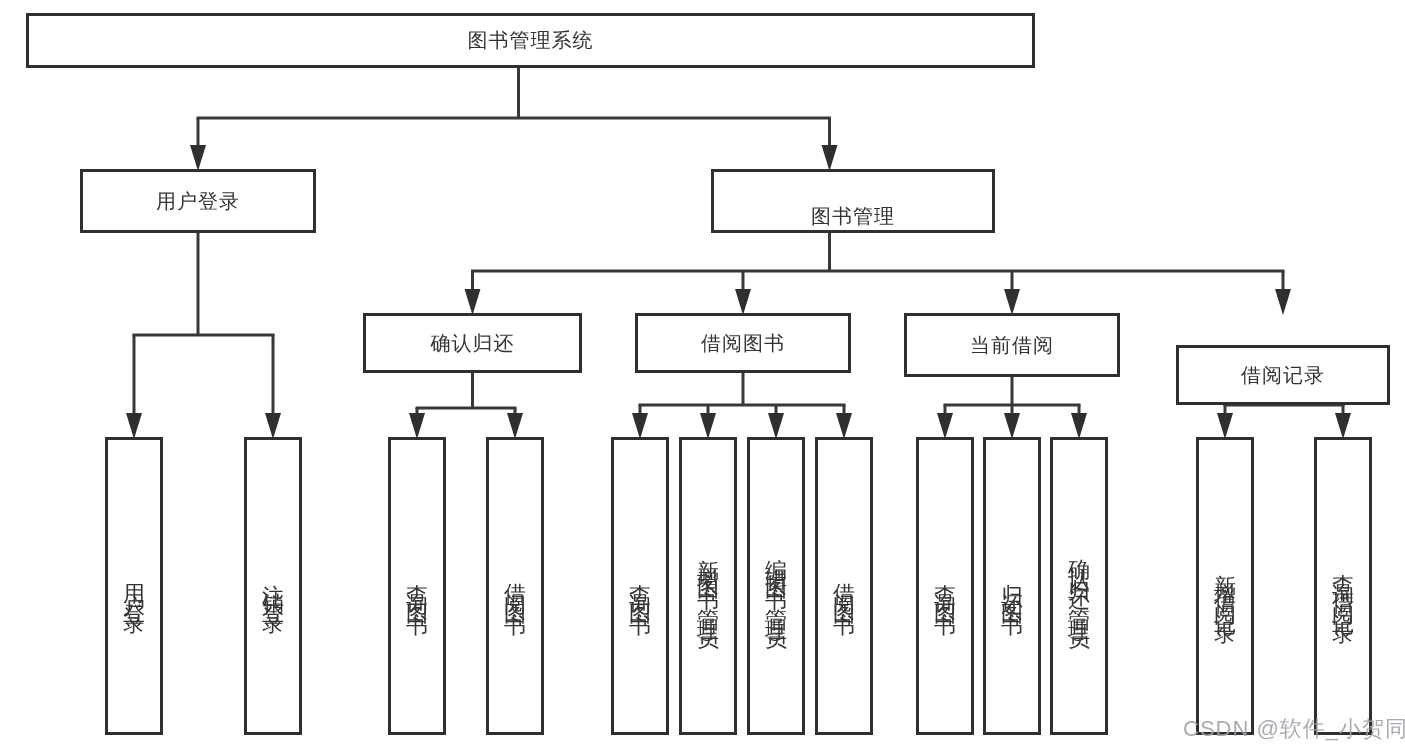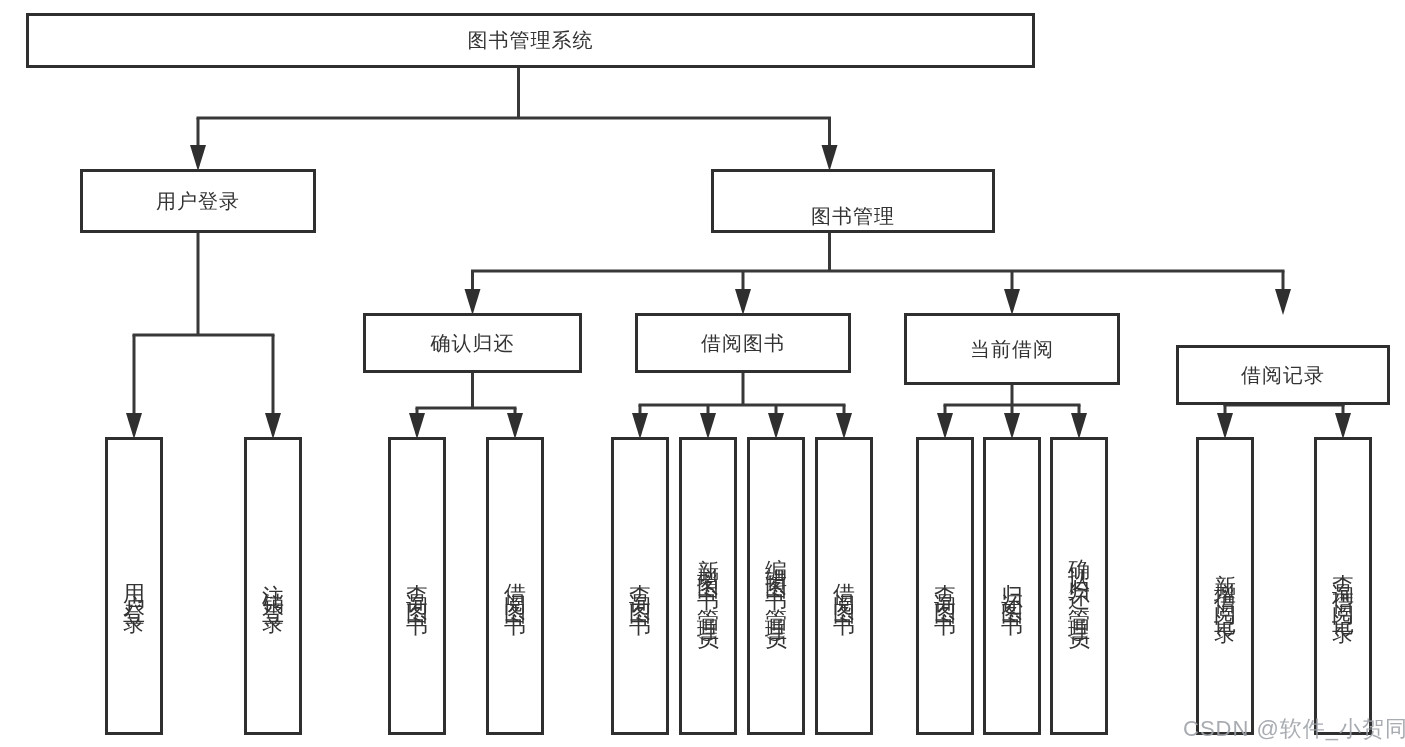--- a/index.html
+++ b/index.html
@@ -119,21 +119,21 @@
   <div class="box h" style="left:711px; top:169px; width:284px; height:64px;align-items:flex-end;">
     <span>图书管理</span>
   </div>
 
   <div class="box h" style="left:363px; top:313px; width:219px; height:60px;">
     <span>确认归还</span>
   </div>
   <div class="box h" style="left:635px; top:313px; width:216px; height:60px;">
     <span>借阅图书</span>
   </div>
-  <div class="box h" style="left:904px; top:313px; width:216px; height:72px;">
+  <div class="box h" style="left:904px; top:313px; width:216px; height:64px;">
     <span>当前借阅</span>
   </div>
   <div class="box h" style="left:1176px; top:313px; width:214px; height:60px;margin-top:32px;">
     <span>借阅记录</span>
   </div>
 
   <div class="box v" style="left:105px; top:437px; width:58px; height:298px;">
     <span>用户登录</span>
   </div>
   <div class="box v" style="left:244px; top:437px; width:58px; height:298px;">

